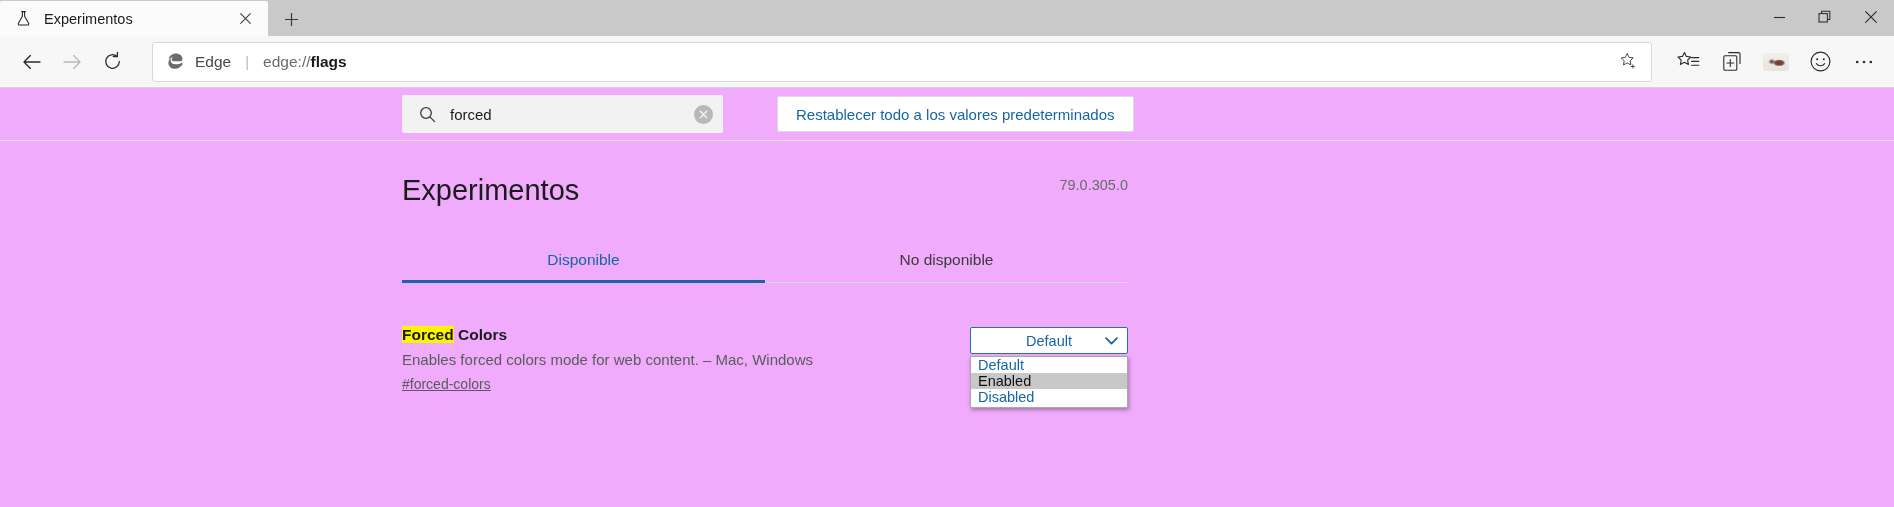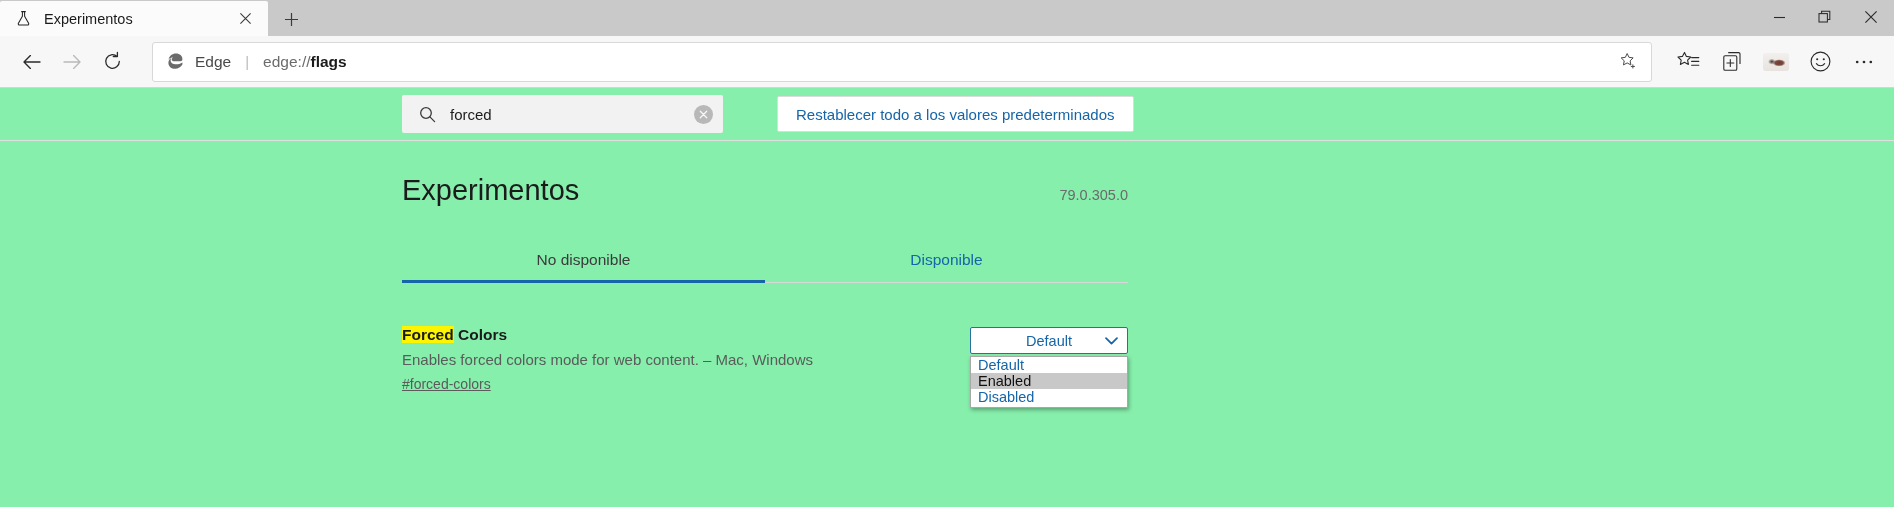--- a/index.html
+++ b/index.html
@@ -127,21 +127,21 @@
   .avatar-img {
     width: 26px; height: 18px;
     border-radius: 3px;
     background:
       radial-gradient(ellipse 9px 5px at 62% 55%, #6b3b32 0%, #7d4a3d 45%, rgba(160,120,110,0) 72%),
       radial-gradient(ellipse 5px 4px at 34% 48%, #3a3230 0%, rgba(120,110,105,0) 75%),
       linear-gradient(180deg, #f2efec 0%, #e8e3df 100%);
   }
 
   
-  .page { background: #86efac; height: 419px; position: relative; }
+  .page { background: #f0abfc; height: 419px; position: relative; }
 
   .flags-header {
     height: 53px;
     border-bottom: 1px solid #e0e0e0;
     display: flex;
     align-items: center;
   }
   .header-inner {
     width: 880px;
     margin-left: 402px;
@@ -197,21 +197,21 @@
 
   .flags-title {
     font-size: 29px;
     font-weight: normal;
     color: #1b1b1b;
     padding-top: 33px;
   }
   .version {
     position: absolute;
     right: 0;
-    top: 46px;
+    top: 36px;
     font-size: 14.5px;
     color: #6b6b6b;
   }
 
   .tabs {
     margin-top: 34px;
     display: flex;
     border-bottom: 1px solid #d8d8d8;
     position: relative;
   }
@@ -452,22 +452,22 @@
       <button class="reset-btn">Restablecer todo a los valores predeterminados</button>
     </div>
   </div>
 
   <div class="content">
 
     <h1 class="flags-title">Experimentos</h1>
     <div class="version">79.0.305.0</div>
 
     <div class="tabs">
+      <div class="tabs-item active">Disponible</div>
       <div class="tabs-item">No disponible</div>
-      <div class="tabs-item active">Disponible</div>
       <div class="tabs-underline"></div>
     </div>
 
     <div class="flag-row">
       <div class="flag-info">
         <div class="flag-name"><mark>Forced</mark><span> Colors</span></div>
         <div class="flag-desc">Enables forced colors mode for web content. – Mac, Windows</div>
         <a class="flag-anchor" href="#">#forced-colors</a>
       </div>
 

